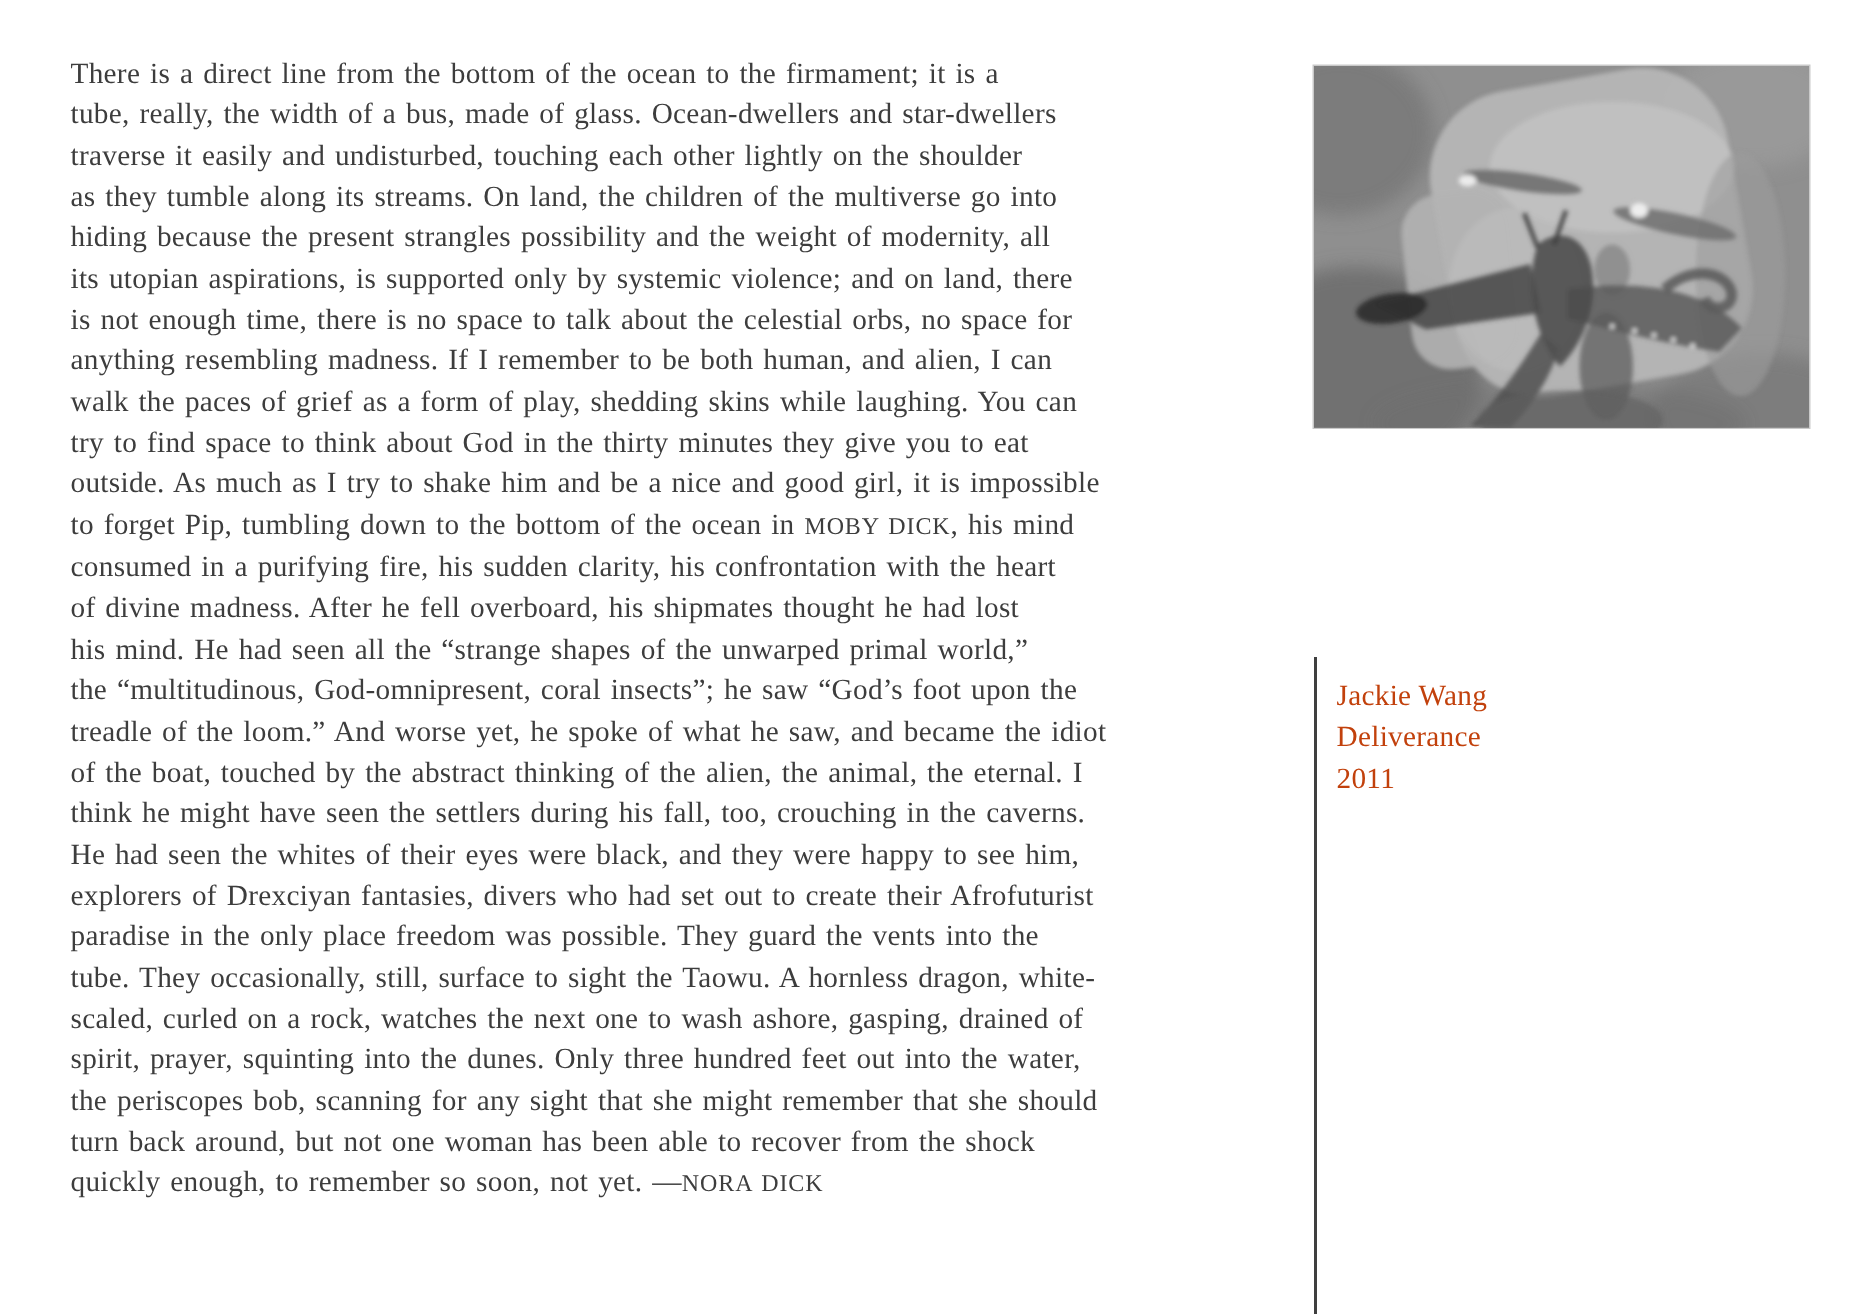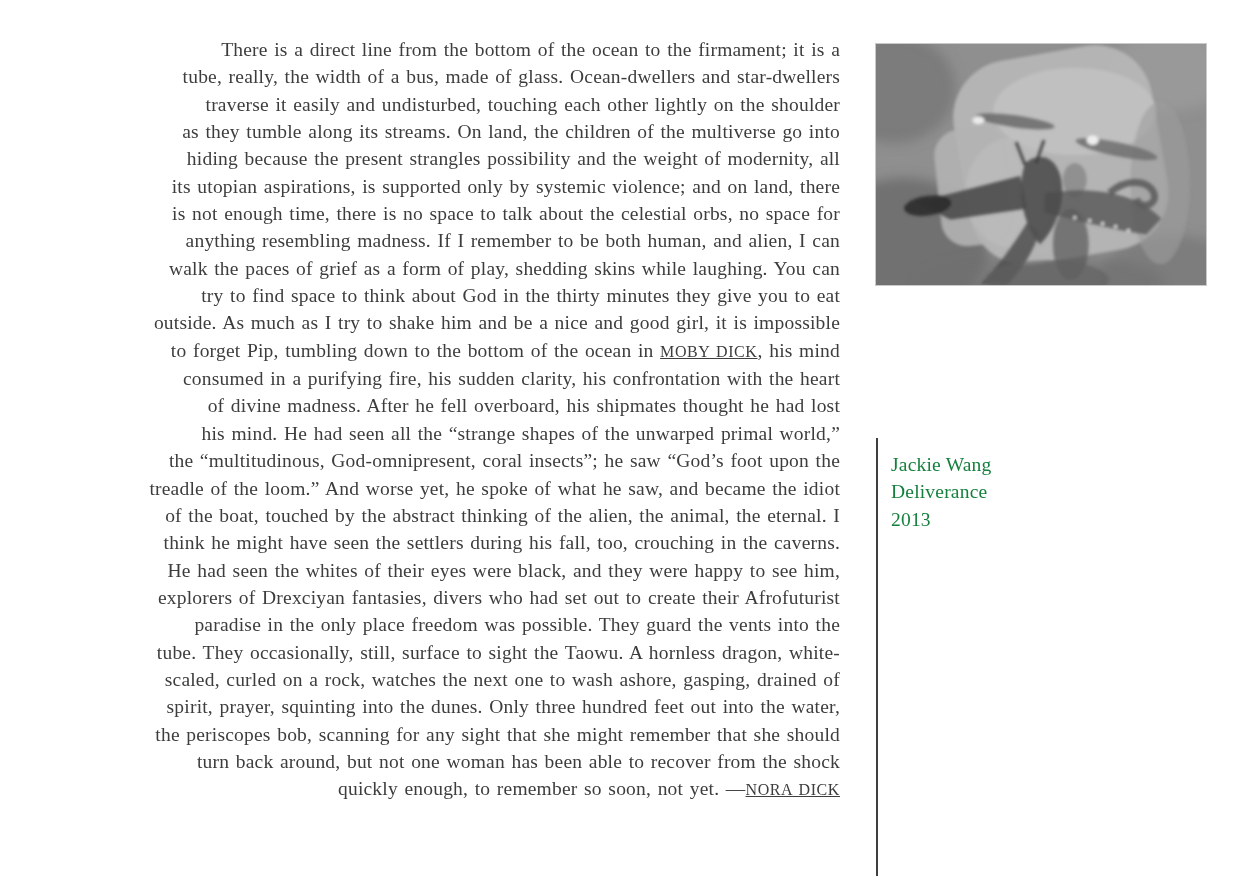--- a/index.html
+++ b/index.html
@@ -11,35 +11,33 @@
     position: relative;
     width: 1250px;
     height: 876px;
     background: #ffffff;
     overflow: hidden;
     font-family: "Liberation Serif", "DejaVu Serif", serif;
     color: #3d3d3d;
   }
   .essay {
     position: absolute;
-    left: 35px;
+    left: 47px;
     top: 36px;
     width: 805px;
     font-size: 19.5px;
     line-height: 27.35px;
     letter-spacing: 0.2px;
     word-spacing: 1.5px;
     white-space: pre-line;
     color: #3d3d3d;
-    text-align: right;
   }
   .essay .sc {
     font-size: 16px;
     letter-spacing: 0.6px;
-    text-decoration: underline;
   }
   .artwork-figure {
     position: absolute;
     left: 875px;
     top: 43px;
     width: 332px;
     height: 243px;
     margin: 0;
     padding: 0;
     border: 1px solid #c9c9c9;
@@ -58,21 +56,21 @@
     height: 438px;
     background: #3f3f3f;
   }
   .caption {
     position: absolute;
     left: 891px;
     top: 451px;
     font-size: 19.5px;
     line-height: 27.4px;
     letter-spacing: 0.2px;
-    color: #15803d;
+    color: #c2410c;
   }
 </style>
 </head>
 <body>
 
 <div class="page">
 
   <div class="essay">There is a direct line from the bottom of the ocean to the firmament; it is a
 tube, really, the width of a bus, made of glass. Ocean-dwellers and star-dwellers
 traverse it easily and undisturbed, touching each other lightly on the shoulder
@@ -158,16 +156,16 @@
         </g>
       </g>
     </svg>
   </figure>
 
   <div class="caption-rule"></div>
 
   <div class="caption">
     <div>Jackie Wang</div>
     <div>Deliverance</div>
-    <div>2013</div>
+    <div>2011</div>
   </div>
 
 </div>
 
 </body></html>

